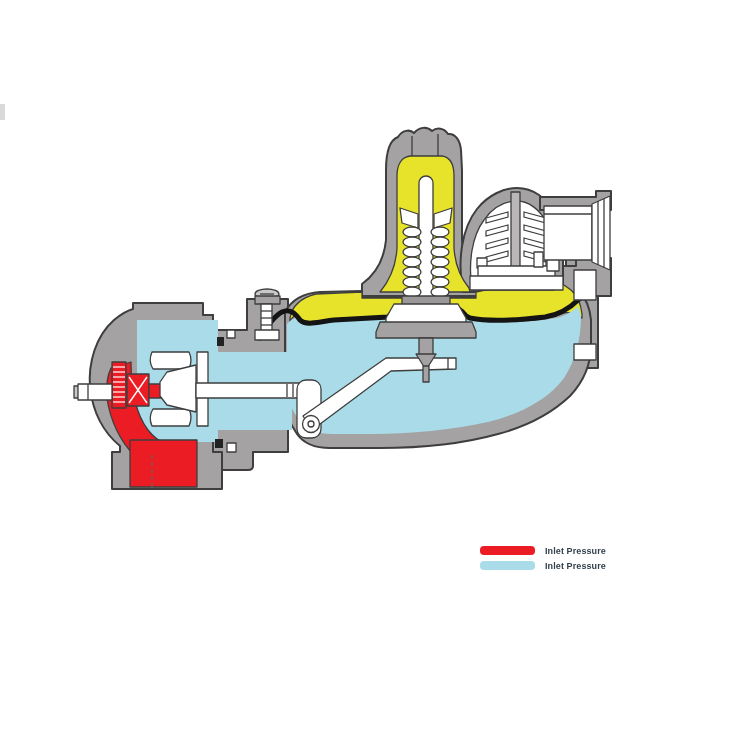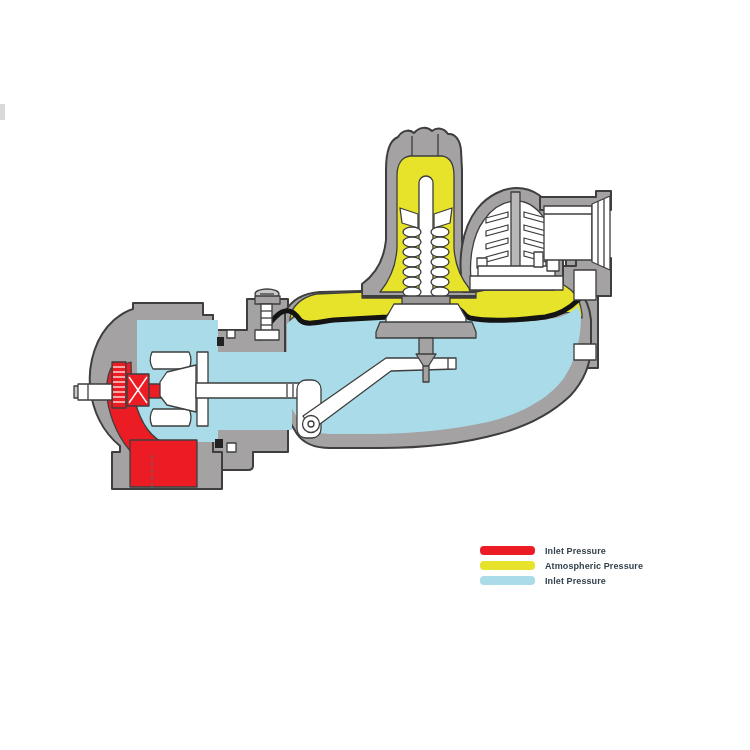--- a/index.html
+++ b/index.html
@@ -201,21 +201,17 @@
       <rect x="574" y="344" width="22" height="16" class="white thin"></rect>
     </g>
   </svg>
 
   <div id="legend">
     <div class="legend-row">
       <div class="swatch swatch-inlet"></div>
       <span class="legend-label">Inlet Pressure</span>
     </div>
     <div class="legend-row">
-      <div class="swatch swatch-atmospheric"></div>
-      <span class="legend-label">Atmospheric Pressure</span>
-    </div>
-    <div class="legend-row">
       <div class="swatch swatch-outlet"></div>
       <span class="legend-label">Inlet Pressure</span>
     </div>
   </div>
 </div>
 
 </body></html>

